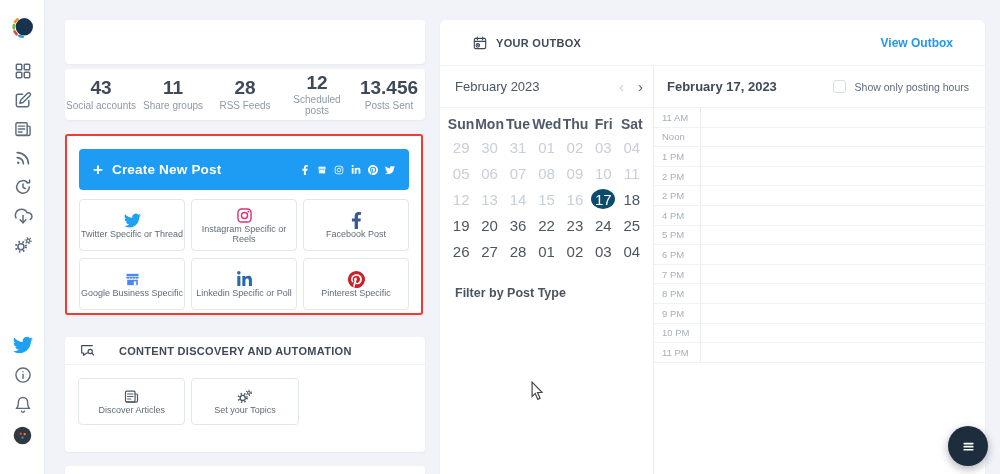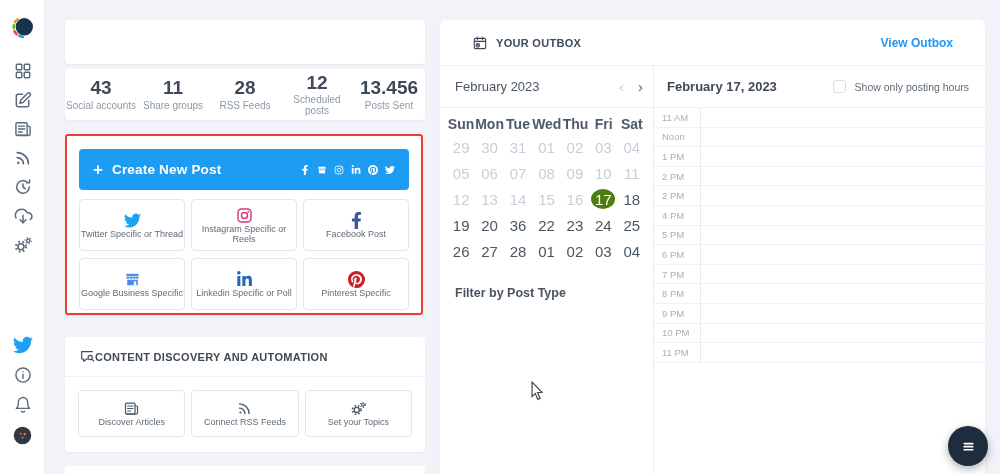--- a/index.html
+++ b/index.html
@@ -49,21 +49,21 @@
   #post-type-grid { position:absolute; left:12px; top:63px; right:12px;
     display:grid; grid-template-columns:repeat(3,1fr); gap:7px 6px; }
   .tile { background:#fff; border:1px solid #e2e7ee; border-radius:4px;
     height:52px; display:flex; flex-direction:column; align-items:center;
     justify-content:center; cursor:pointer; }
   .tile .icon { width:17px; height:17px; }
   .tile-label { font-size:9px; color:#5f6b7a; }
 
   
   #discovery-card { left:65px; top:337px; width:360px; height:115px; }
-  #discovery-header { height:40px; display:flex; align-items:center; gap:0;
+  #discovery-header { height:28px; display:flex; align-items:center; gap:24px;
     padding:4px 14px; border-bottom:1px solid #eef1f5; }
   #discovery-header .icon { width:16px; height:16px; color:#3f4a57; }
   .section-title { font-size:11px; font-weight:700; color:#3f4a57; letter-spacing:.3px; }
   #discovery-grid { display:grid; grid-template-columns:repeat(3,1fr);
     gap:6px; padding:13px; }
   #discovery-grid .tile { height:47px; color:#4c5a68; }
 
   #card-empty-bottom { left:65px; top:466px; width:360px; height:14px;
     border-radius:4px 4px 0 0; }
 
@@ -86,21 +86,21 @@
   .cal-arrow { font-size:15px; line-height:1; cursor:pointer; background:none; border:none; }
   #cal-prev { color:#c8d0da; }
   #cal-next { color:#55606d; }
   #day-names, .week { display:grid; grid-template-columns:repeat(7,1fr); padding:0 7px; }
   #day-names { margin-top:8px; height:18px; }
   .dname { font-size:14px; font-weight:700; color:#4f5a68; text-align:center; }
   .week { height:26px; }
   .day { display:flex; align-items:center; justify-content:center;
     font-size:15px; font-weight:400; color:#4a5663; cursor:pointer; }
   .day.muted { color:#c7cfd9; }
-  .day.sel span { background:#4d7c0f; color:#fff; width:24px; height:20px;
+  .day.sel span { background:#0c4a6e; color:#fff; width:24px; height:20px;
     border-radius:50%; display:flex; align-items:center; justify-content:center; }
   #filter-label { font-size:12.5px; font-weight:700; color:#4a5360;
     padding:22px 0 0 15px; }
 
   
   #sched-panel { flex:1; display:flex; flex-direction:column; }
   #sched-header { height:42px; display:flex; align-items:center;
     padding:0 16px 0 13px; border-bottom:1px solid #eef1f5; }
   #sched-date { font-size:13px; font-weight:800; color:#3f4a57; }
   #sched-check { margin-left:auto; display:flex; align-items:center; gap:9px; }
@@ -358,30 +358,20 @@
           <svg viewBox="0 0 24 24" fill="none" stroke="currentColor" stroke-width="1.7" stroke-linecap="round">
             <rect x="3.5" y="4.5" width="13.5" height="15" rx="1.5"></rect>
             <path d="M17 8.5h2a1.5 1.5 0 011.5 1.5v8a1.8 1.8 0 01-1.8 1.8H5"></path>
             <path d="M6.5 8.5h7.5M6.5 12h7.5M6.5 15.5h4.5"></path>
           </svg>
         </span>
         <span class="tile-label">Discover Articles</span>
       </button>
       <button class="tile">
          <span class="icon ">
-          <svg viewBox="0 0 24 24" fill="none" stroke="currentColor" stroke-width="2" stroke-linecap="round">
-            <path d="M5 11.5A7.5 7.5 0 0112.5 19"></path>
-            <path d="M5 5.5A13.5 13.5 0 0118.5 19"></path>
-            <circle cx="6.3" cy="17.7" r="1.5" fill="currentColor" stroke="none"></circle>
-          </svg>
-        </span>
-        <span class="tile-label">Connect RSS Feeds</span>
-      </button>
-      <button class="tile">
-         <span class="icon ">
           <svg viewBox="0 0 24 24" fill="none" stroke="currentColor">
             <circle cx="9.5" cy="14" r="3.6" stroke-width="1.9"></circle>
             <circle cx="9.5" cy="14" r="6" stroke-width="2.6" stroke-dasharray="1.9 3"></circle>
             <circle cx="18.2" cy="6.8" r="1.9" stroke-width="1.5"></circle>
             <circle cx="18.2" cy="6.8" r="3.4" stroke-width="2" stroke-dasharray="1.3 2.2"></circle>
           </svg>
         </span>
         <span class="tile-label">Set your Topics</span>
       </button>
     </div>

